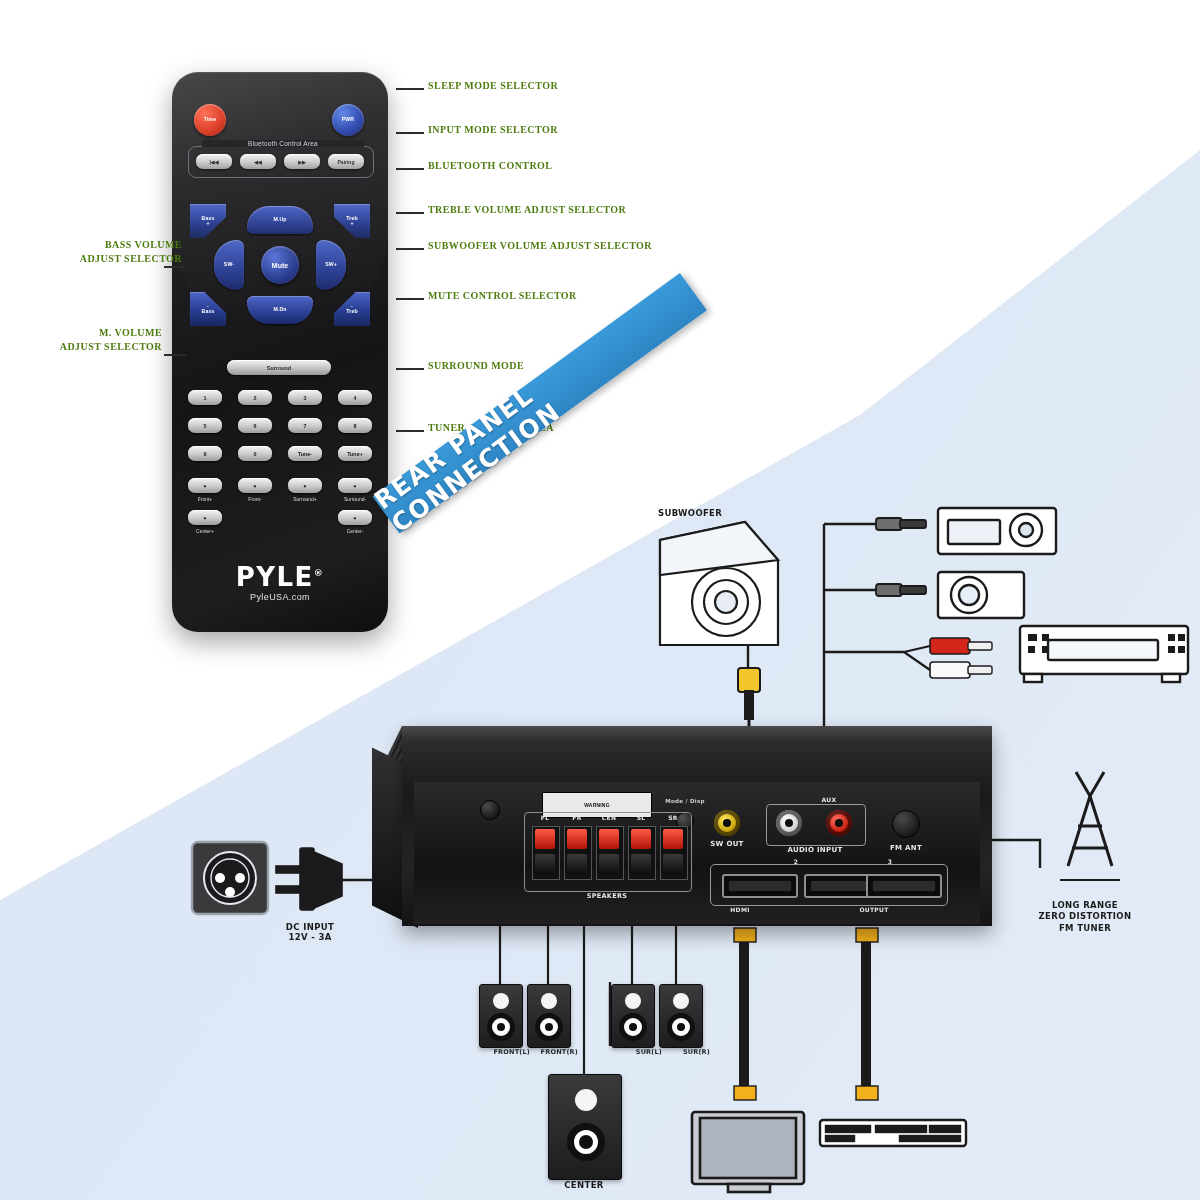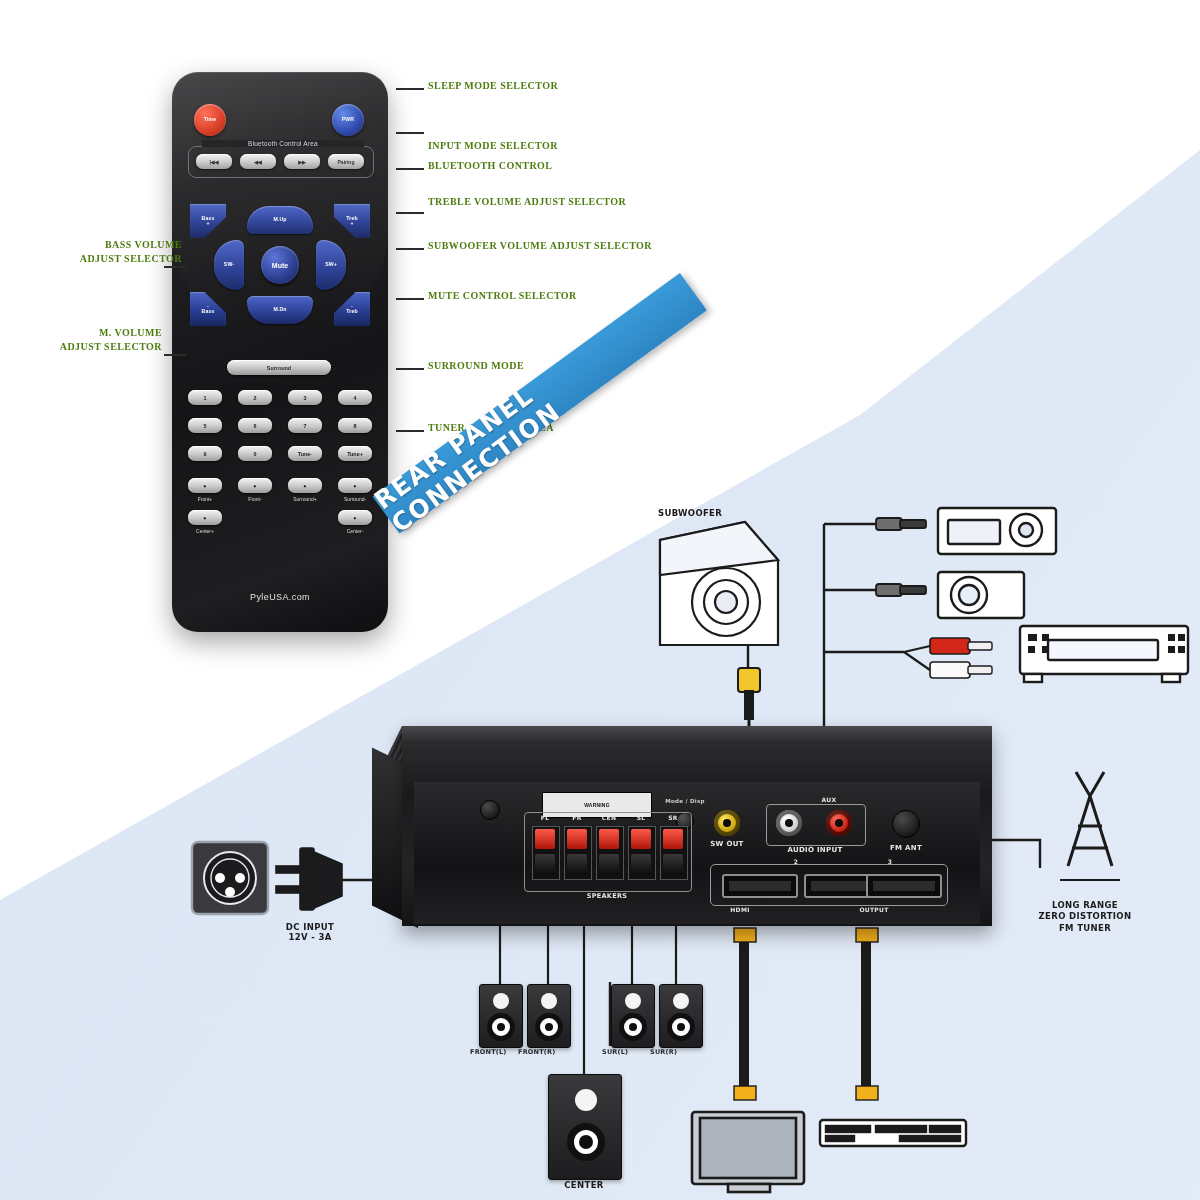--- a/index.html
+++ b/index.html
@@ -128,21 +128,21 @@
   }
 
   
   .art{position:absolute;left:0;top:0;width:1200px;height:1200px;overflow:visible;}
   .small-label{
     position:absolute;font-size:8.5px;letter-spacing:.35px;color:#1b1b1b;
     font-family:"DejaVu Sans",sans-serif;font-weight:bold;text-align:center;white-space:nowrap;
   }
   .tiny-label{
     position:absolute;font-size:6.5px;letter-spacing:.2px;color:#2a2a2a;
-    font-family:"DejaVu Sans",sans-serif;font-weight:bold;text-align:left;white-space:nowrap;
+    font-family:"DejaVu Sans",sans-serif;font-weight:bold;text-align:right;white-space:nowrap;
   }
 
   
   .amp{
     position:absolute;left:372px;top:726px;width:620px;height:230px;
   }
   .amp-body{
     position:absolute;left:30px;top:0;width:590px;height:200px;
     background:linear-gradient(180deg,#4a4a4c 0%, #2c2c2e 8%, #1a1a1c 34%, #242426 70%, #141416 100%);
     box-shadow:0 8px 18px rgba(0,0,0,.35);
@@ -331,34 +331,35 @@
       <div class="nk" style="left:0px;top:120px;">
           <span>●</span>
         </div>
       <div class="nk" style="left:150px;top:120px;">
           <span>●</span>
         </div>
       <div class="nsub" style="left:-3px;top:138px;">Center+</div>
       <div class="nsub" style="left:147px;top:138px;">Center-</div>
     </div>
 
+    <div class="pyle"><span>PYLE</span><sup>®</sup></div>
     <div class="pyle-sub">PyleUSA.com</div>
   </div>
 
   <div class="leader" style="left:396px;top:88px;width:28px;"></div>
   <div class="callout" style="left:428px;top:80px;">SLEEP MODE SELECTOR</div>
 
   <div class="leader" style="left:396px;top:132px;width:28px;"></div>
-  <div class="callout" style="left:428px;top:140px;">INPUT MODE SELECTOR</div>
+  <div class="callout" style="left:428px;top:124px;">INPUT MODE SELECTOR</div>
 
   <div class="leader" style="left:396px;top:168px;width:28px;"></div>
   <div class="callout" style="left:428px;top:160px;">BLUETOOTH CONTROL</div>
 
   <div class="leader" style="left:396px;top:212px;width:28px;"></div>
-  <div class="callout" style="left:428px;top:196px;">TREBLE VOLUME ADJUST SELECTOR</div>
+  <div class="callout" style="left:428px;top:204px;">TREBLE VOLUME ADJUST SELECTOR</div>
 
   <div class="leader" style="left:396px;top:248px;width:28px;"></div>
   <div class="callout" style="left:428px;top:240px;">SUBWOOFER VOLUME ADJUST SELECTOR</div>
 
   <div class="leader" style="left:396px;top:298px;width:28px;"></div>
   <div class="callout" style="left:428px;top:290px;">MUTE CONTROL SELECTOR</div>
 
   <div class="leader" style="left:396px;top:368px;width:28px;"></div>
   <div class="callout" style="left:428px;top:360px;">SURROUND MODE</div>
 

